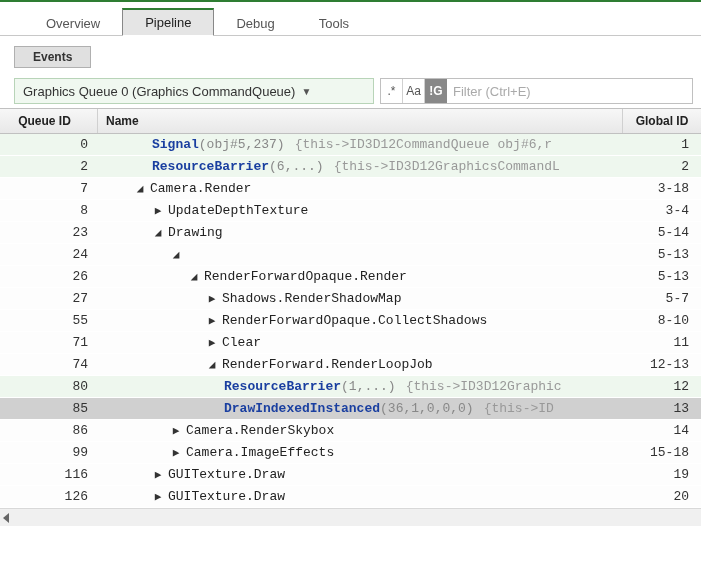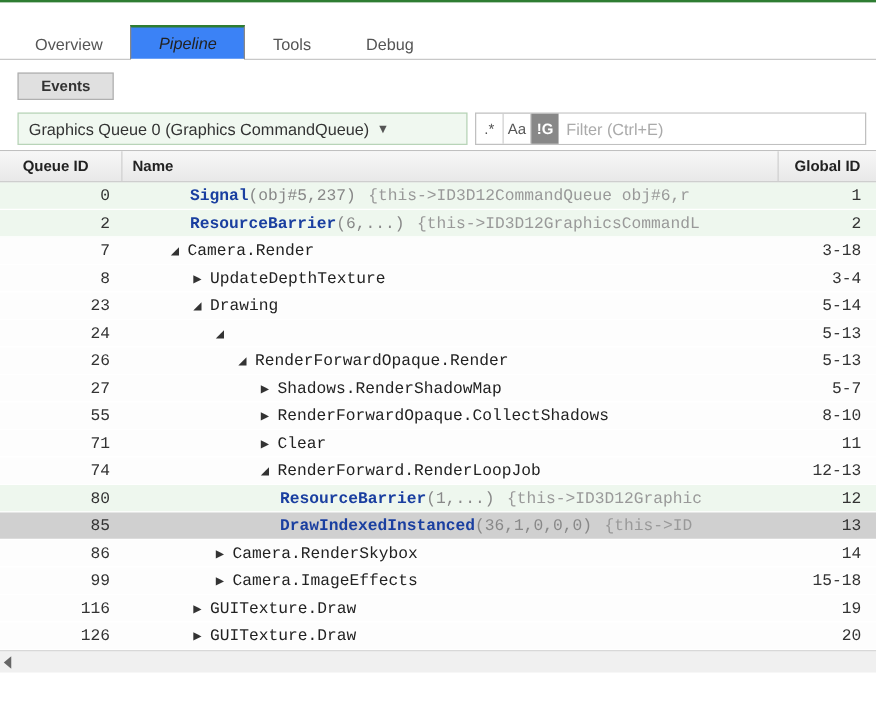--- a/index.html
+++ b/index.html
@@ -10,40 +10,39 @@
     background: #fff;
     color: #333;
     width: 701px;
     height: 581px;
     overflow: hidden;
     border-top: 2px solid #2e7d32;
   }
   .tabbar {
     display: flex;
     align-items: flex-end;
-    height: 46px;
+    height: 34px;
     background: #fff;
-    padding-left: 6px;
+    padding-left: 24px;
     border-bottom: 1px solid #c8c8c8;
   }
   .tab {
     padding: 5px 22px 5px 22px;
     color: #555;
     cursor: pointer;
     position: relative;
     bottom: -1px;
     font-size: 13px;
   }
   .tab.active {
     border: 1px solid #888;
     border-top: 2px solid #2e7d32;
     border-bottom: 1px solid #fff;
-    background: #3b82f6;
+    background: #e5e5e5;
     color: #222;
-    font-style: italic;
   }
   .section-header-row {
     padding: 10px 0 6px 14px;
     background: #fff;
   }
   .section-header {
     border: 1px solid #b0b0b0;
     background: #e0e0e0;
     padding: 3px 18px;
     font-weight: 600;
@@ -143,22 +142,22 @@
     border-bottom: 5px solid transparent;
     border-right: 6px solid #666;
   }
 </style>
 </head>
 <body>
 
 <div class="tabbar" id="tabbar">
     <div class="tab">Overview</div>
     <div class="tab active">Pipeline</div>
+    <div class="tab">Debug</div>
     <div class="tab">Tools</div>
-    <div class="tab">Debug</div>
   </div>
 
 <div class="section-header-row">
   <span class="section-header">Events</span>
 </div>
 
 <div class="toolbar">
   <div class="queue-select">
     <span>Graphics Queue 0 (Graphics CommandQueue)</span>
     <span class="chev">▼</span>

